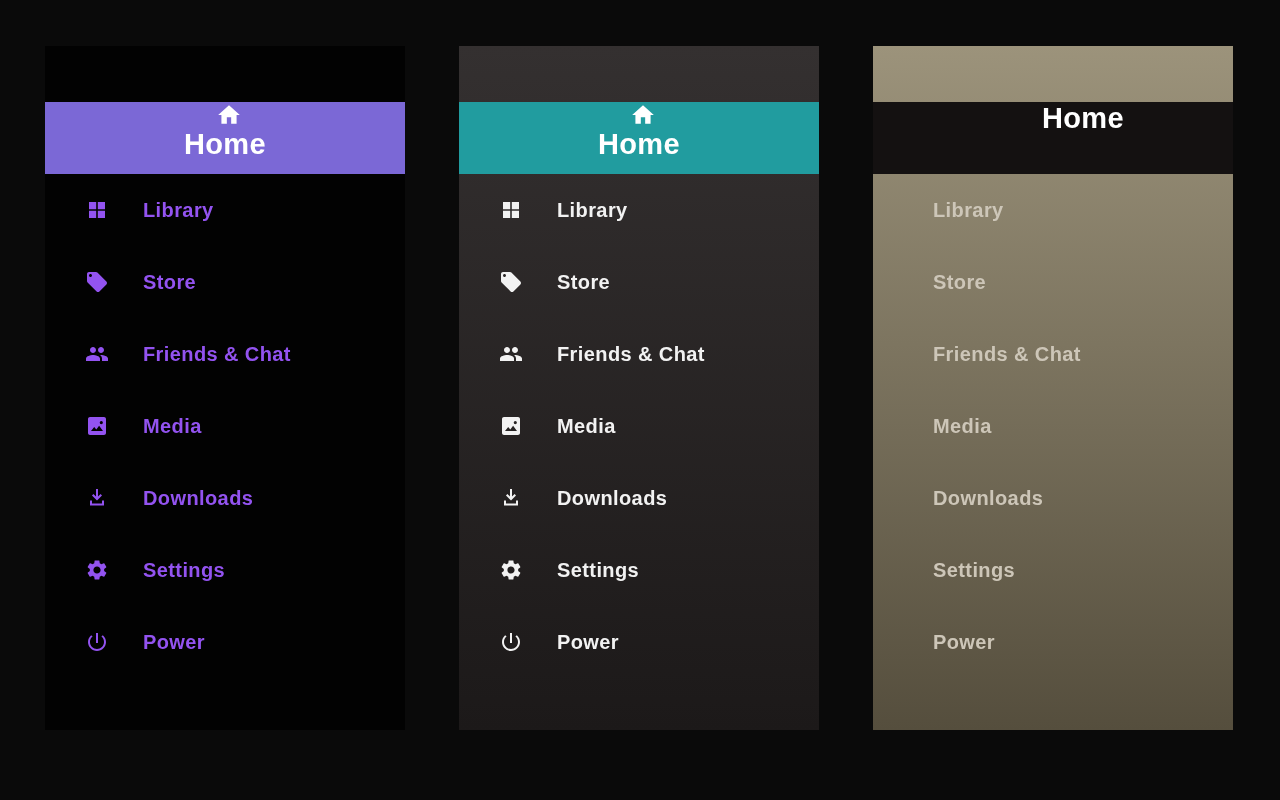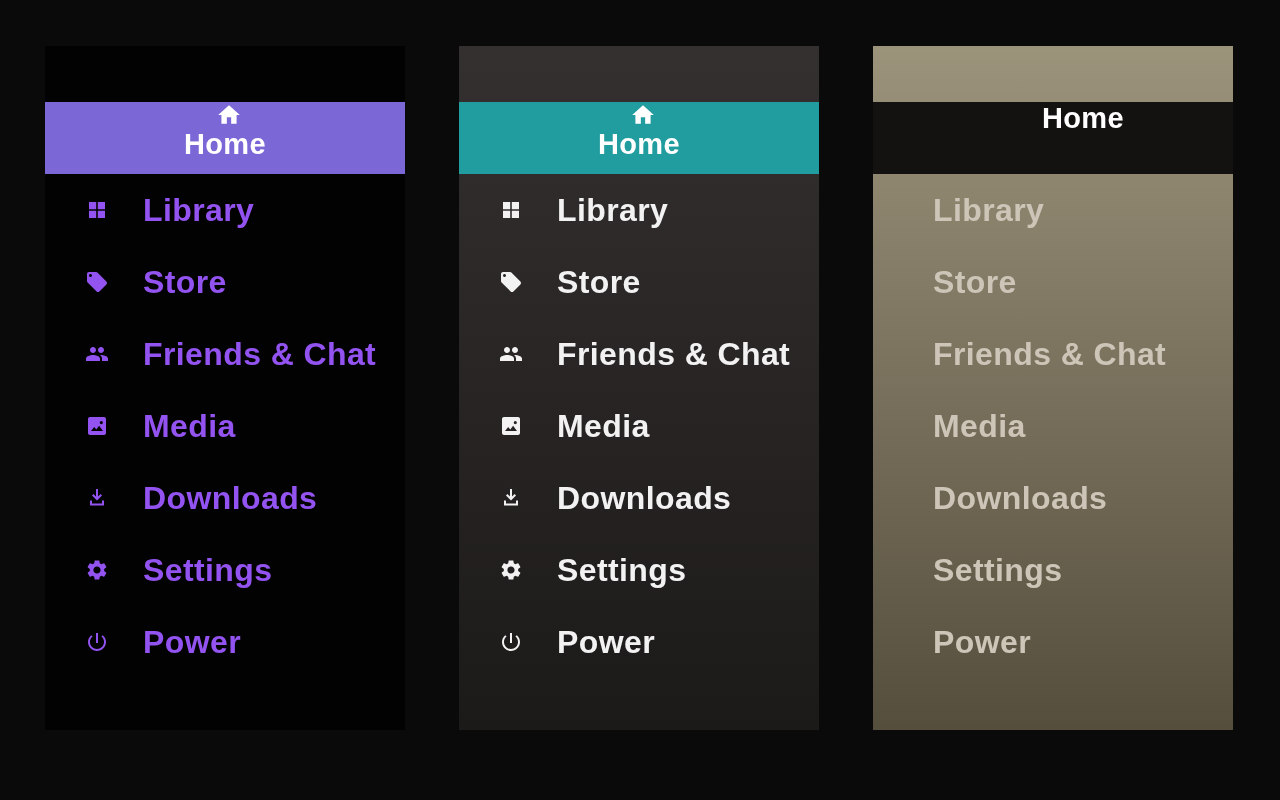--- a/index.html
+++ b/index.html
@@ -19,21 +19,21 @@
   .panel--teal   { left:459px; background:linear-gradient(180deg,#343030 0%,#1c1919 100%); }
   .panel--tan    { left:873px; background:linear-gradient(180deg,#9c937b 0%,#554e3d 100%); }
 
   .panel-header { height:56px; }
 
   .menu-item {
     height:72px;
     display:flex;
     align-items:center;
     font-weight:700;
-    font-size:32px;
+    font-size:20px;
     letter-spacing:.4px;
     cursor:pointer;
     user-select:none;
   }
   .menu-item .ico {
     width:24px; height:24px;
     flex:0 0 24px;
     margin:0 34px 0 40px;
   }
   .menu-item .ico svg { width:100%; height:100%; display:block; fill:currentColor; }

